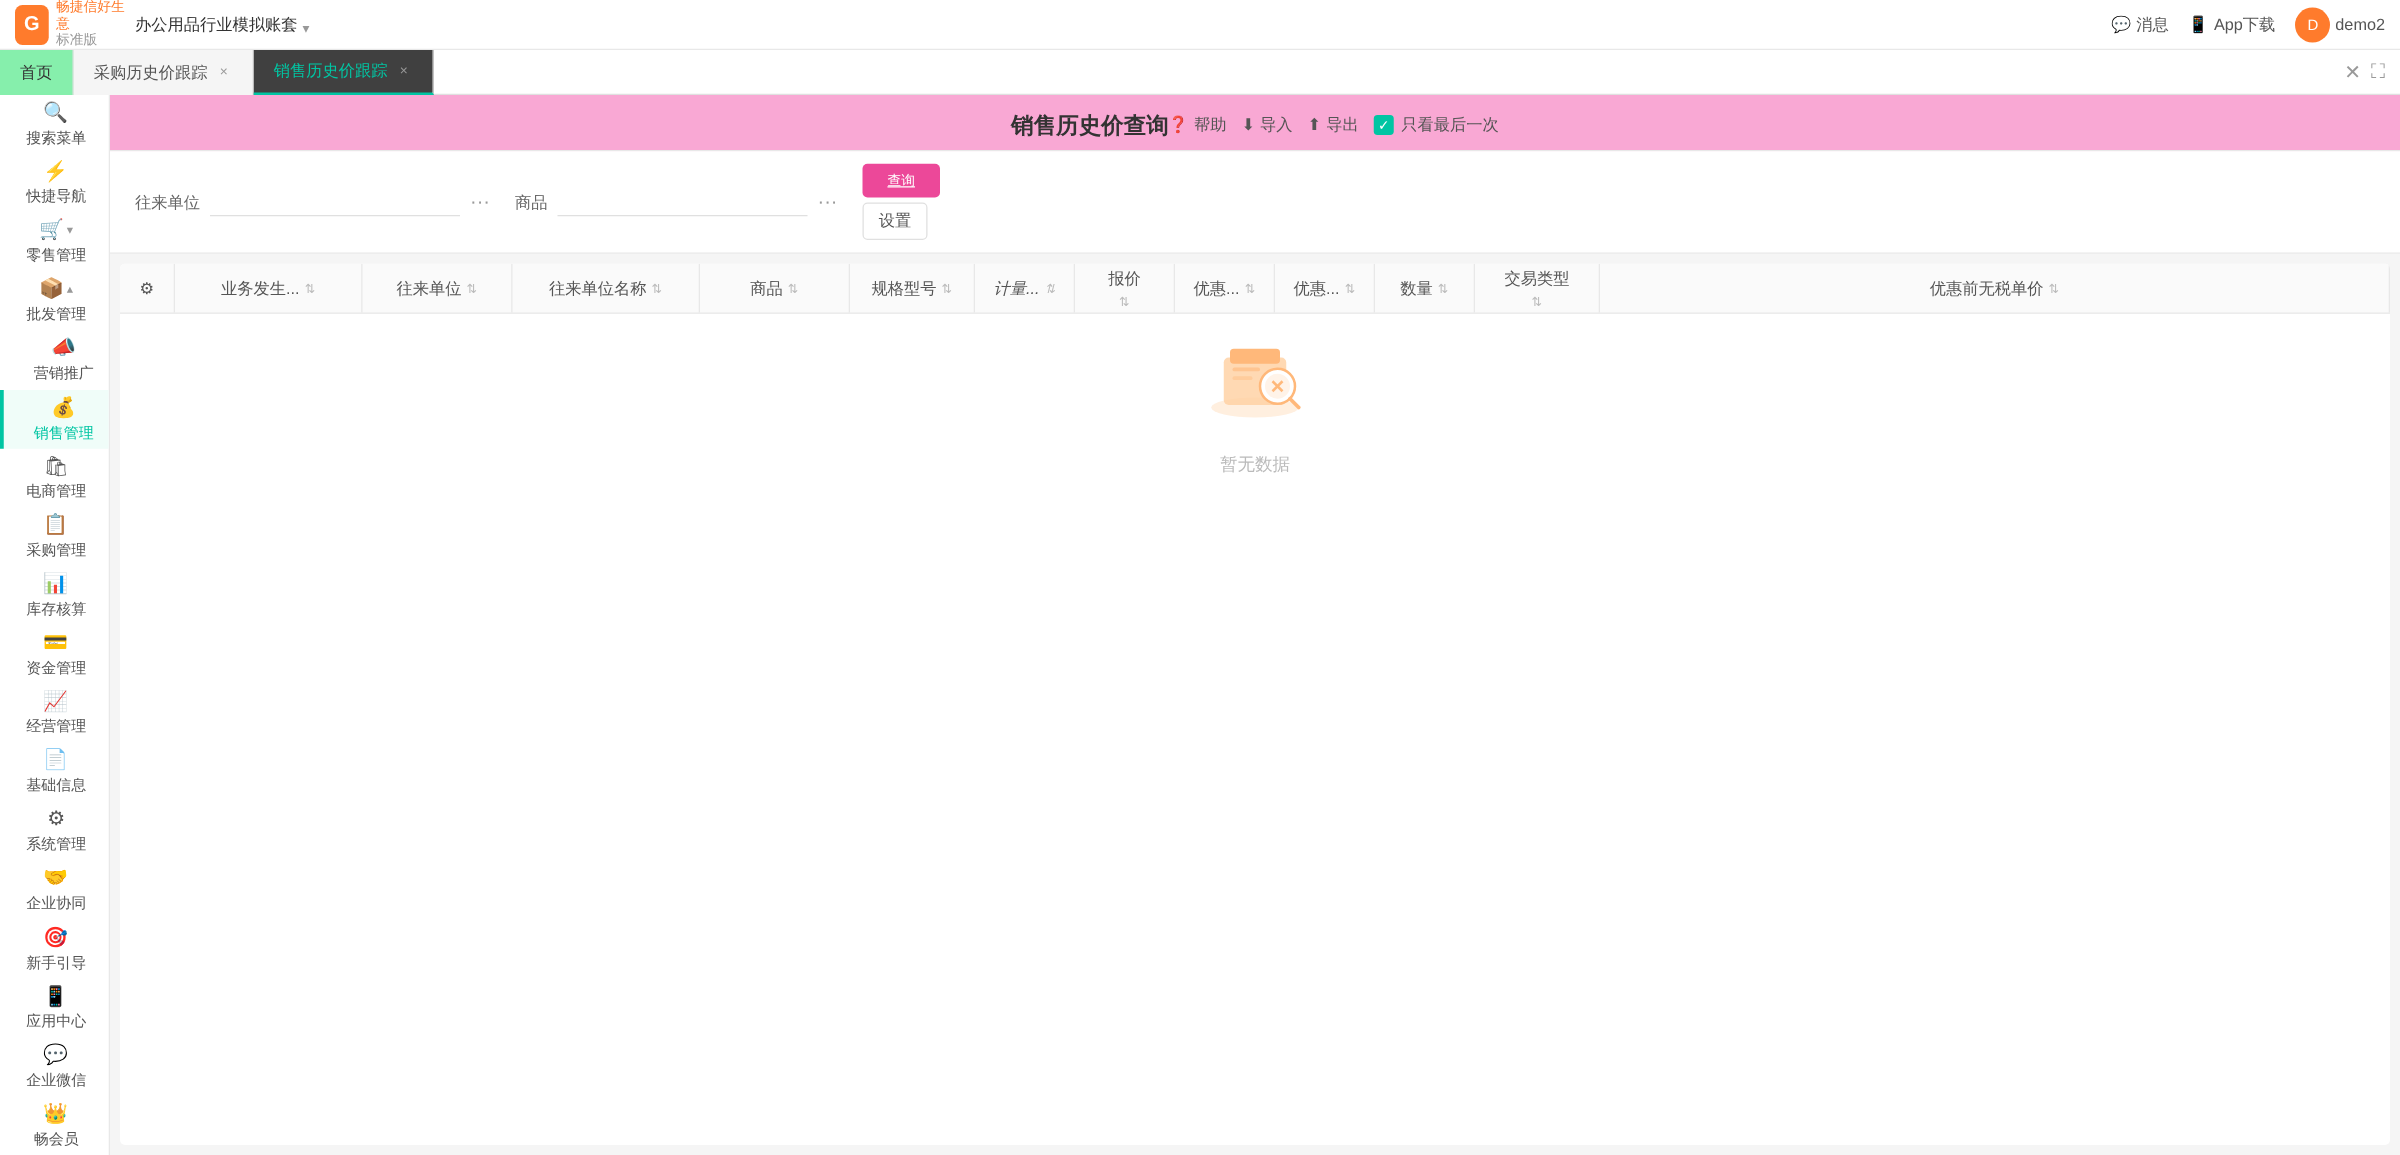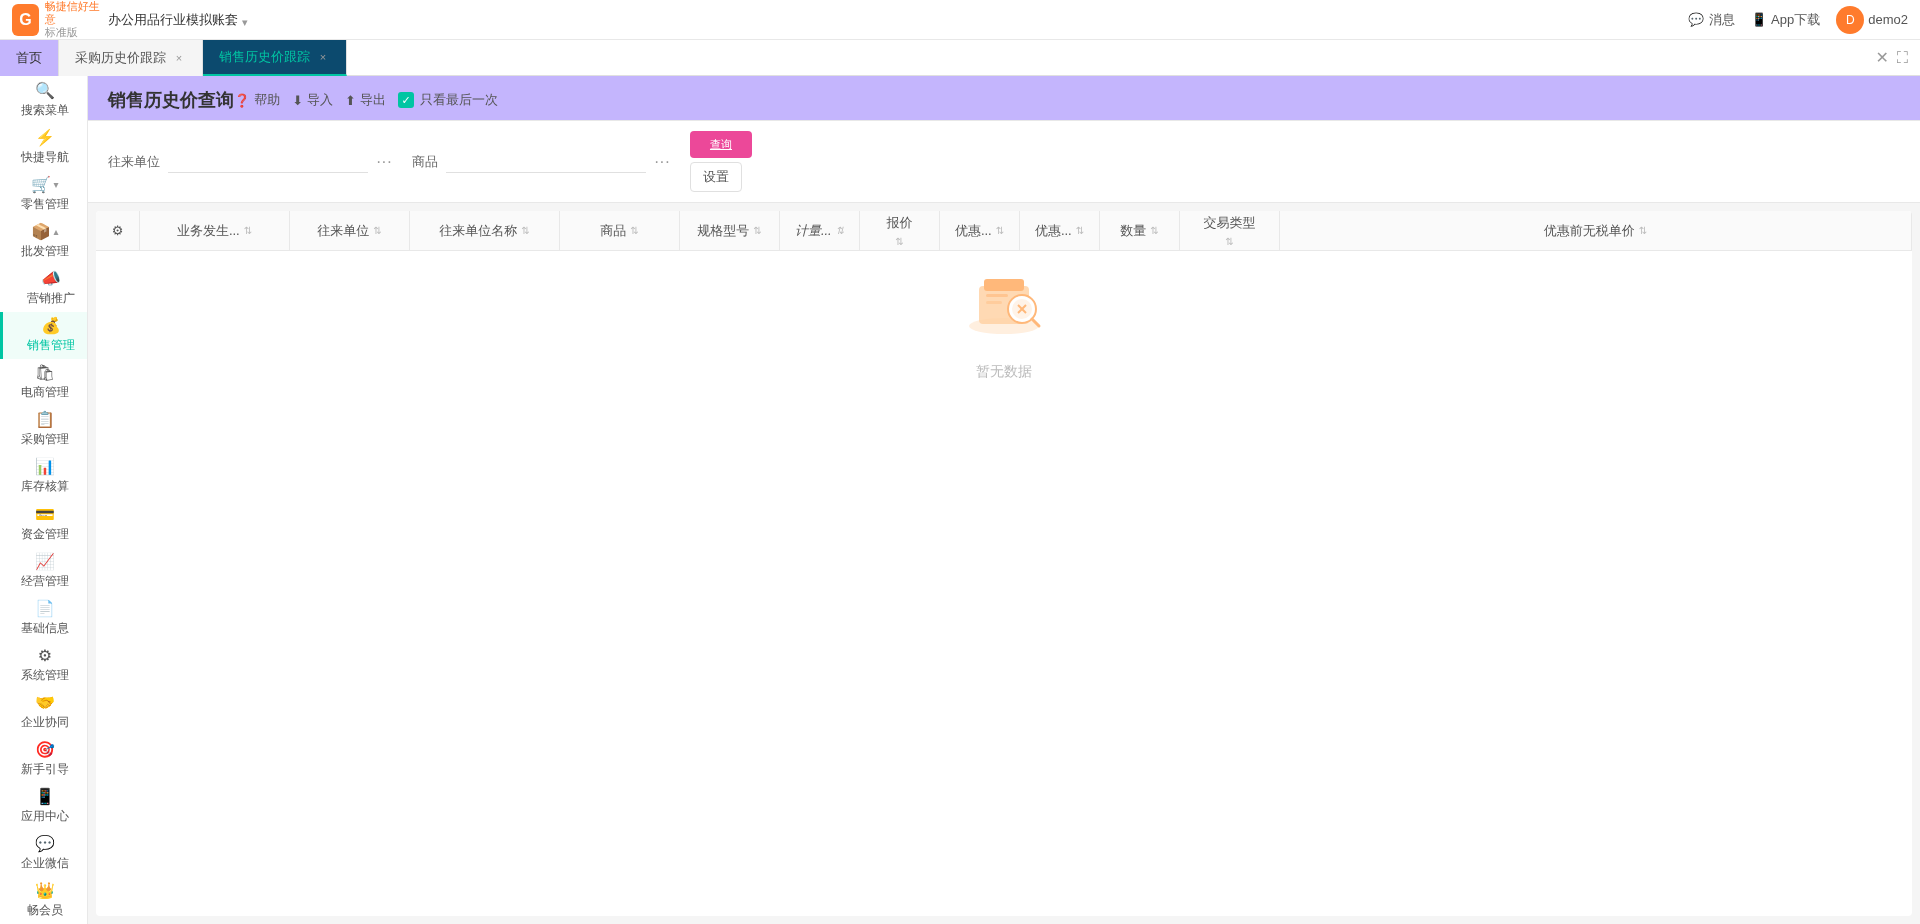--- a/index.html
+++ b/index.html
@@ -44,25 +44,25 @@
       align-items: center;
       gap: 6px;
       cursor: pointer;
       font-size: 13px;
       color: #555;
       border-right: 1px solid #e0e0e0;
       background: #f5f5f5;
       position: relative;
     }
     .tab.active {
-      background: #0c4a6e;
+      background: #404040;
       color: #00c5a3;
       border-bottom: 2px solid #00c5a3;
     }
-    .tab.home-tab { background: #c4b5fd; color: #333; justify-content: center; }
+    .tab.home-tab { background: #86efac; color: #333; justify-content: center; }
     .tab .close-btn { font-size: 11px; color: #999; cursor: pointer; width: 14px; height: 14px; display: flex; align-items: center; justify-content: center; border-radius: 50%; }
     .tab-bar-actions { margin-left: auto; display: flex; align-items: center; gap: 8px; padding-right: 12px; }
     .tab-bar-actions span { cursor: pointer; color: #999; font-size: 16px; }
 
     
     .main-layout {
       display: flex;
       flex: 1;
       overflow: hidden;
     }
@@ -100,27 +100,28 @@
     .content-area {
       flex: 1;
       display: flex;
       flex-direction: column;
       background: #f5f5f5;
       overflow: hidden;
     }
 
     
     .page-header {
-      background: #c4b5fd;
+      background: #f9a8d4;
       padding: 12px 20px 8px;
       border-bottom: 1px solid #e8e8e8;
       display: flex;
       align-items: center;
-      justify-content: flex-start;
+      justify-content: center;
       flex-shrink: 0;
+      font-family: Liberation Serif, serif;
     }
     .page-title { font-size: 18px; font-weight: bold; color: #333; }
     .page-header-actions { display: flex; align-items: center; gap: 12px; font-size: 13px; color: #555; }
     .page-header-actions .action-item { display: flex; align-items: center; gap: 4px; cursor: pointer; }
     .only-latest { display: flex; align-items: center; gap: 6px; font-size: 13px; }
     .checkbox-checked { width: 16px; height: 16px; background: #00c5a3; border-radius: 3px; display: flex; align-items: center; justify-content: center; color: #fff; font-size: 11px; cursor: pointer; }
 
     
     .filter-bar {
       background: #fff;

